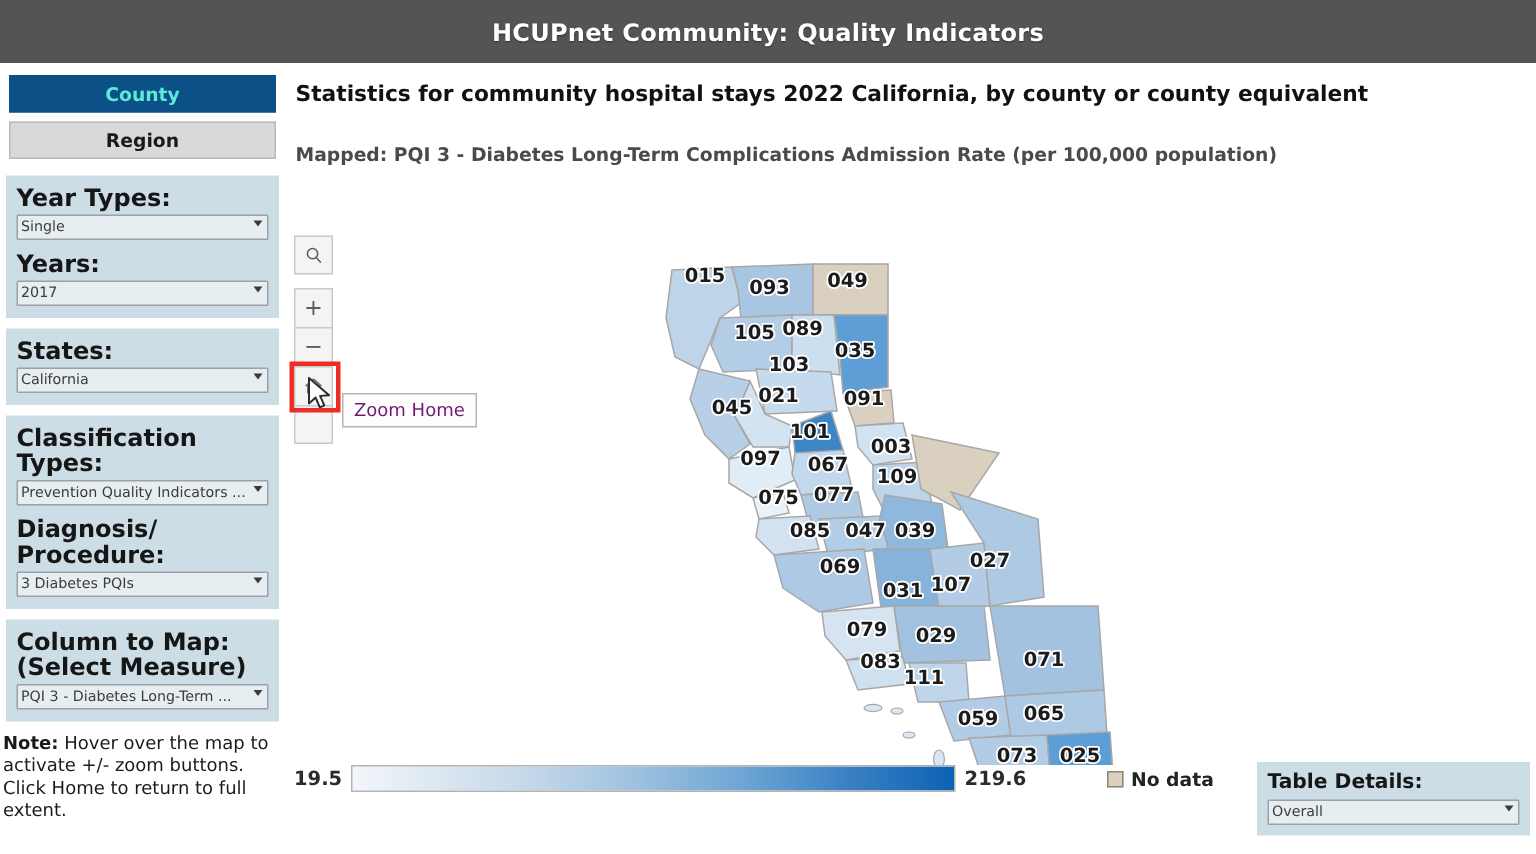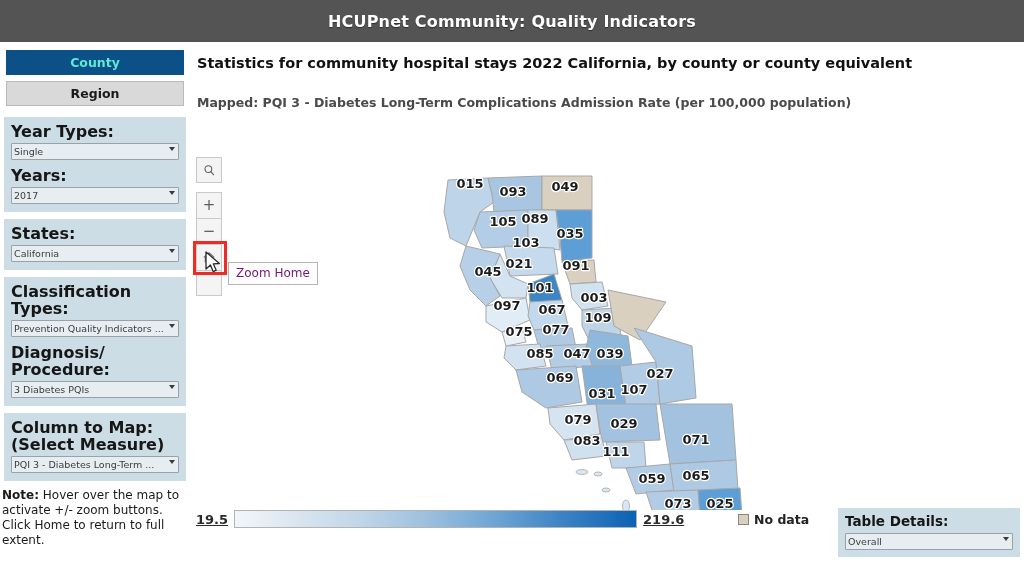--- a/index.html
+++ b/index.html
@@ -92,21 +92,21 @@
   
   #map-svg{position:absolute;left:430px;top:150px;}
   .cty-lbl{
     font-family:"DejaVu Sans","Liberation Sans",sans-serif;
     font-size:13px;font-weight:bold;fill:#1b1b1b;
     paint-order:stroke;stroke:#ffffff;stroke-width:2.4px;stroke-linejoin:round;
   }
 
   
   #legend{position:absolute;left:196px;top:510px;display:flex;align-items:center;}
-  #legend .lg-min,#legend .lg-max{font-size:13px;font-weight:bold;color:#2b2b2b;text-decoration:underline;}
+  #legend .lg-min,#legend .lg-max{font-size:13px;font-weight:bold;color:#2b2b2b;}
   #legend-bar{
     width:403px;height:18px;margin:0 6px;
     border:1px solid #b3b3b3;box-sizing:border-box;
     background:linear-gradient(to right,#f2f6fa 0%,#dce7f1 14%,#c3d7e9 30%,#9cc0de 48%,#6aa3d3 66%,#3b82c4 82%,#0c62b4 100%);
   }
   #nodata{position:absolute;left:738px;top:512px;display:flex;align-items:center;gap:5px;}
   #nodata .swatch{width:11px;height:11px;background:#d9d0bf;border:1px solid #8d8575;box-sizing:border-box;}
   #nodata .lbl{font-size:12.5px;font-weight:bold;color:#232323;}
 
   

